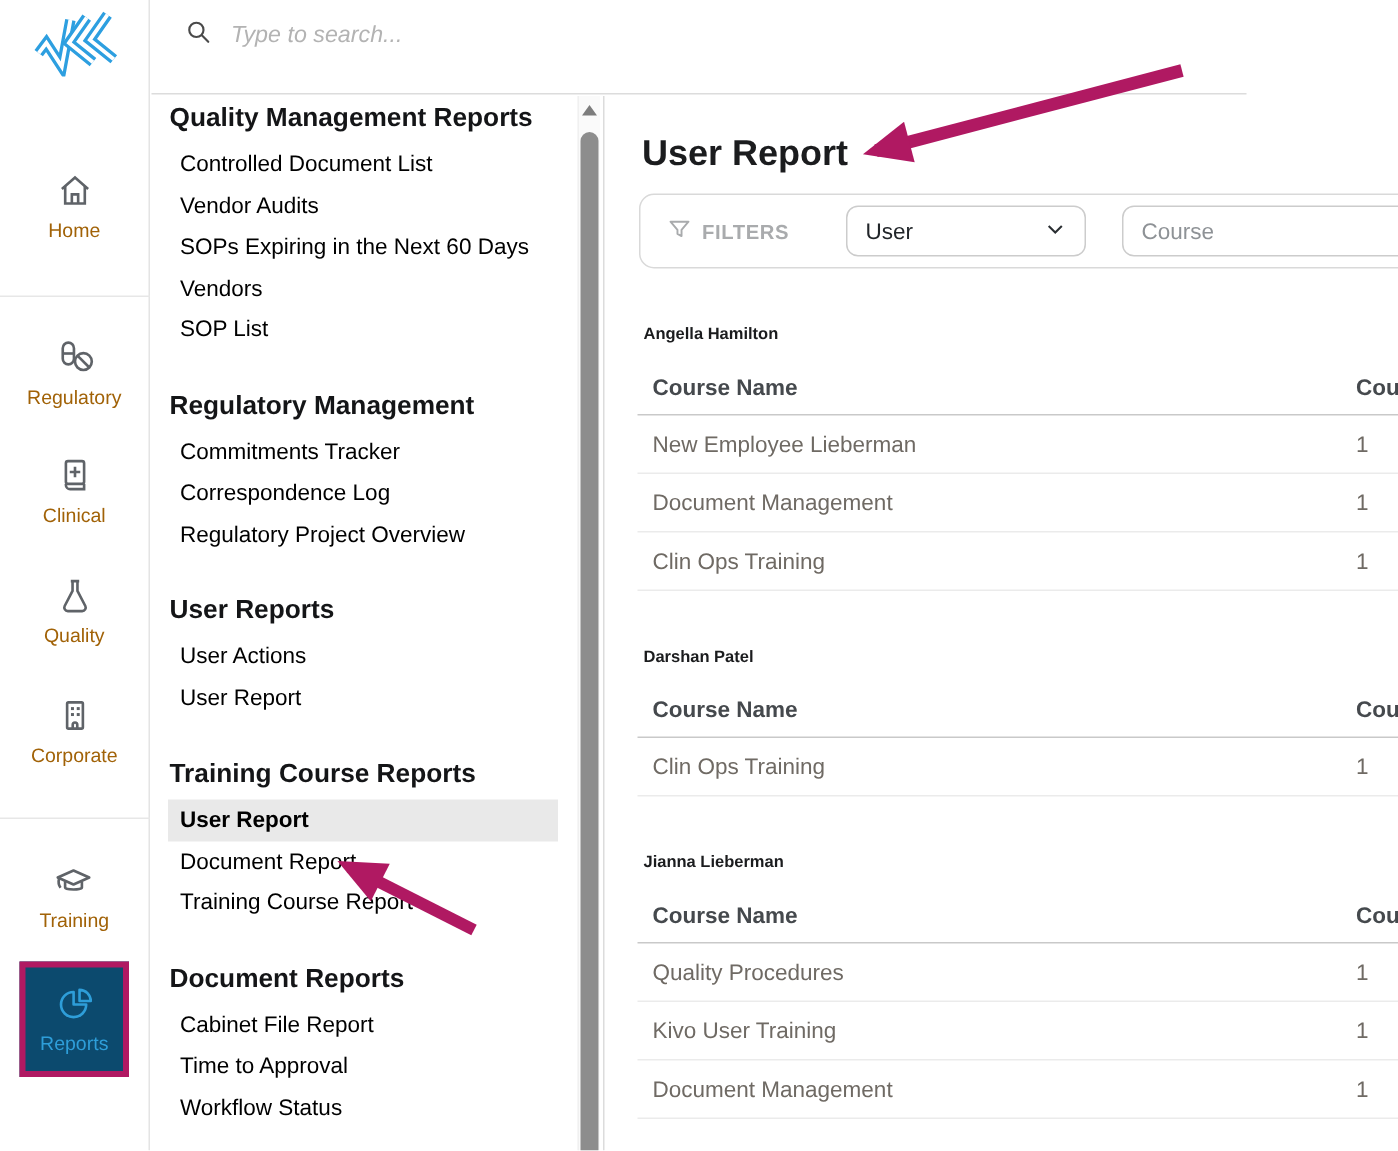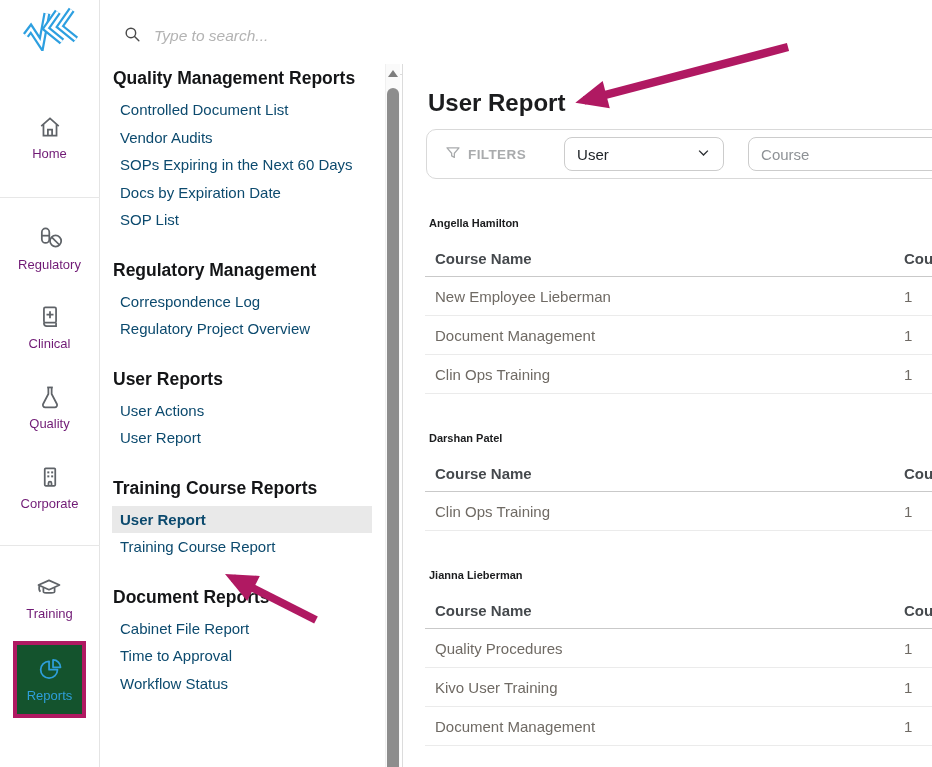--- a/index.html
+++ b/index.html
@@ -12,61 +12,61 @@
   
   .rail {
     position:absolute; left:0; top:0; width:100px; height:767px;
     background:#fff; border-right:1px solid #e4e4e4;
     display:flex; flex-direction:column; align-items:center;
   }
   .logo { margin-top:5px; height:46px; }
   .rail-item { display:flex; flex-direction:column; align-items:center; cursor:pointer; }
   .rail-item .ricon { height:28px; display:block; }
   .rail-item svg { display:block; }
-  .rlabel { font-size:13px; color:#701a75; margin-top:6px; line-height:14px; }
+  .rlabel { font-size:13px; color:#a16207; margin-top:6px; line-height:14px; }
   .rail-divider { width:100px; height:1px; background:#e7e7e7; }
   .m-home      { margin-top:62px; }
   .d1          { margin-top:36px; }
   .m-reg       { margin-top:26px; }
   .m-clin      { margin-top:31px; }
   .m-qual      { margin-top:32px; }
   .m-corp      { margin-top:32px; }
   .d2          { margin-top:34px; }
   .m-train     { margin-top:27px;text-align:right; }
   .reports-box {
-    margin-top:20px; border:4px solid #b01962; background:#14532d;
+    margin-top:20px; border:4px solid #b01962; background:#0c4a6e;
     padding:10px 10px 11px 10px;
   }
   .reports-box .rlabel { color:#2e9ed9; }
 
   
   .topbar {
     position:absolute; left:101px; top:0; width:730px; height:63px;
-    background:#fff; border-bottom:1px solid #dcdcdc;margin-top:12px;
+    background:#fff; border-bottom:1px solid #dcdcdc;
   }
   .topbar-inner { display:flex; align-items:center; height:48px; padding-left:22px; }
   .search-input {
     border:none; outline:none; margin-left:10px; width:400px;
     font-size:15.5px; font-family:"Liberation Sans", sans-serif; color:#333;
   }
   .search-input::placeholder { font-style:italic; color:#b3b3b3; }
 
   
   .sidebar {
     position:absolute; left:101px; top:64px; width:284px; height:703px;
     background:#fff; overflow:hidden;
   }
   .section-title {
     font-size:17.5px; font-weight:bold; color:#141517;
     padding-left:12px; margin-top:24px; line-height:24px;
   }
   .section:first-child .section-title { margin-top:2px; }
   .side-items { margin-top:6px; }
   .side-item {
-    font-size:15px; color:#0c4a6e; line-height:27.5px; height:27.5px;
+    font-size:15px; color:#000000; line-height:27.5px; height:27.5px;
     padding-left:19px; cursor:pointer; white-space:nowrap;
   }
   .side-item.selected {
     background:#e9e9e9; font-weight:bold;
     margin:0 13px 0 11px; padding-left:8px;
   }
 
   
   .vscroll {
     position:absolute; left:385px; top:64px; width:15px; height:703px;
@@ -243,45 +243,47 @@
 </div>
 
 <div class="sidebar">
 
   <div class="section">
     <div class="section-title">Quality Management Reports</div>
     <div class="side-items">
       <div class="side-item">Controlled Document List</div>
       <div class="side-item">Vendor Audits</div>
       <div class="side-item">SOPs Expiring in the Next 60 Days</div>
-      <div class="side-item">Docs by Expiration Date</div>
+      <div class="side-item">Vendors</div>
       <div class="side-item">SOP List</div>
     </div>
   </div>
 
   <div class="section">
     <div class="section-title">Regulatory Management</div>
     <div class="side-items">
+      <div class="side-item">Commitments Tracker</div>
       <div class="side-item">Correspondence Log</div>
       <div class="side-item">Regulatory Project Overview</div>
     </div>
   </div>
 
   <div class="section">
     <div class="section-title">User Reports</div>
     <div class="side-items">
       <div class="side-item">User Actions</div>
       <div class="side-item">User Report</div>
     </div>
   </div>
 
   <div class="section">
     <div class="section-title">Training Course Reports</div>
     <div class="side-items">
       <div class="side-item selected">User Report</div>
+      <div class="side-item">Document Report</div>
       <div class="side-item">Training Course Report</div>
     </div>
   </div>
 
   <div class="section">
     <div class="section-title">Document Reports</div>
     <div class="side-items">
       <div class="side-item">Cabinet File Report</div>
       <div class="side-item">Time to Approval</div>
       <div class="side-item">Workflow Status</div>

